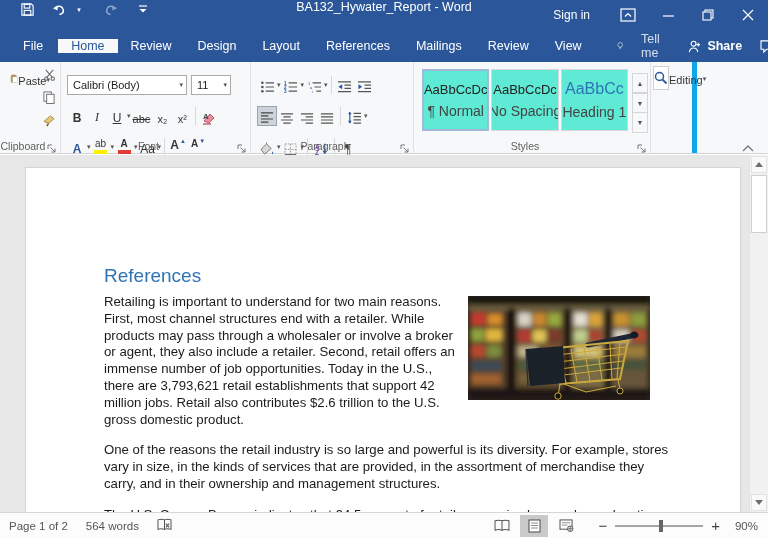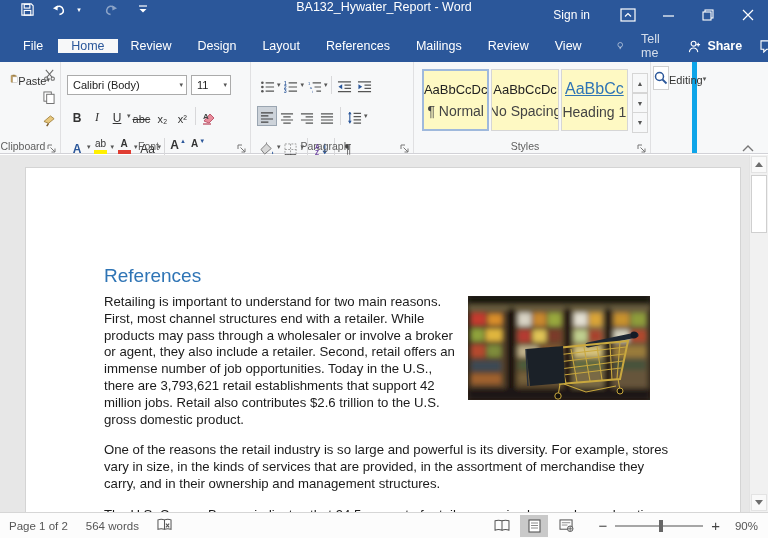--- a/index.html
+++ b/index.html
@@ -63,25 +63,25 @@
   .fx-strike { text-decoration:line-through; font-size:11px; }
   .fx-sub, .fx-sup { font-size:11px; }
   .fx-blue { color:#2B579A; font-weight:bold; }
   .underbar { display:flex; flex-direction:column; align-items:center; line-height:1; }
   .underbar .bar { width:13px; height:4px; margin-top:1px; }
   .grow-shrink { display:flex; align-items:flex-start; font-weight:bold; }
   .grow-shrink .tri { font-size:6px; color:#2B579A; margin-left:1px; }
 
   
   .style-gallery { display:flex; gap:2px; padding:4px 0 0 6px; }
-  .style-card { width:70px; height:62px; background:#fef9c3; border:1px solid #D6D6D6; display:flex;
+  .style-card { width:70px; height:62px; background:#5eead4; border:1px solid #D6D6D6; display:flex;
                 flex-direction:column; align-items:center; justify-content:center; overflow:hidden; }
   .style-card.sel { border:2px solid #9FB9DC; }
   .style-prev { font-size:13px; color:#222; white-space:nowrap; }
-  .style-prev.h1 { color:#2E74B5; font-size:16px;text-decoration:underline; }
+  .style-prev.h1 { color:#2E74B5; font-size:16px; }
   .style-name { font-size:14px; color:#444; margin-top:6px; white-space:nowrap; }
   .style-scroll { display:flex; flex-direction:column; margin-left:2px; margin-top:4px; }
   .style-scroll .sbtn { width:16px; height:20px; border:1px solid #D6D6D6; background:#F7F8F9;
                         display:flex; align-items:center; justify-content:center; font-size:7px; color:#555; }
 
   
   .canvas { position:absolute; top:155px; bottom:26px; left:0; right:0; background:#E7E7E7; overflow:hidden; }
   .page { position:absolute; left:25px; top:12px; width:716px; height:600px; background:#fff;
           border:1px solid #D4D4D4; }
   .page-content { position:absolute; left:78px; top:97px; width:570px; color:#1B1B1B; }

